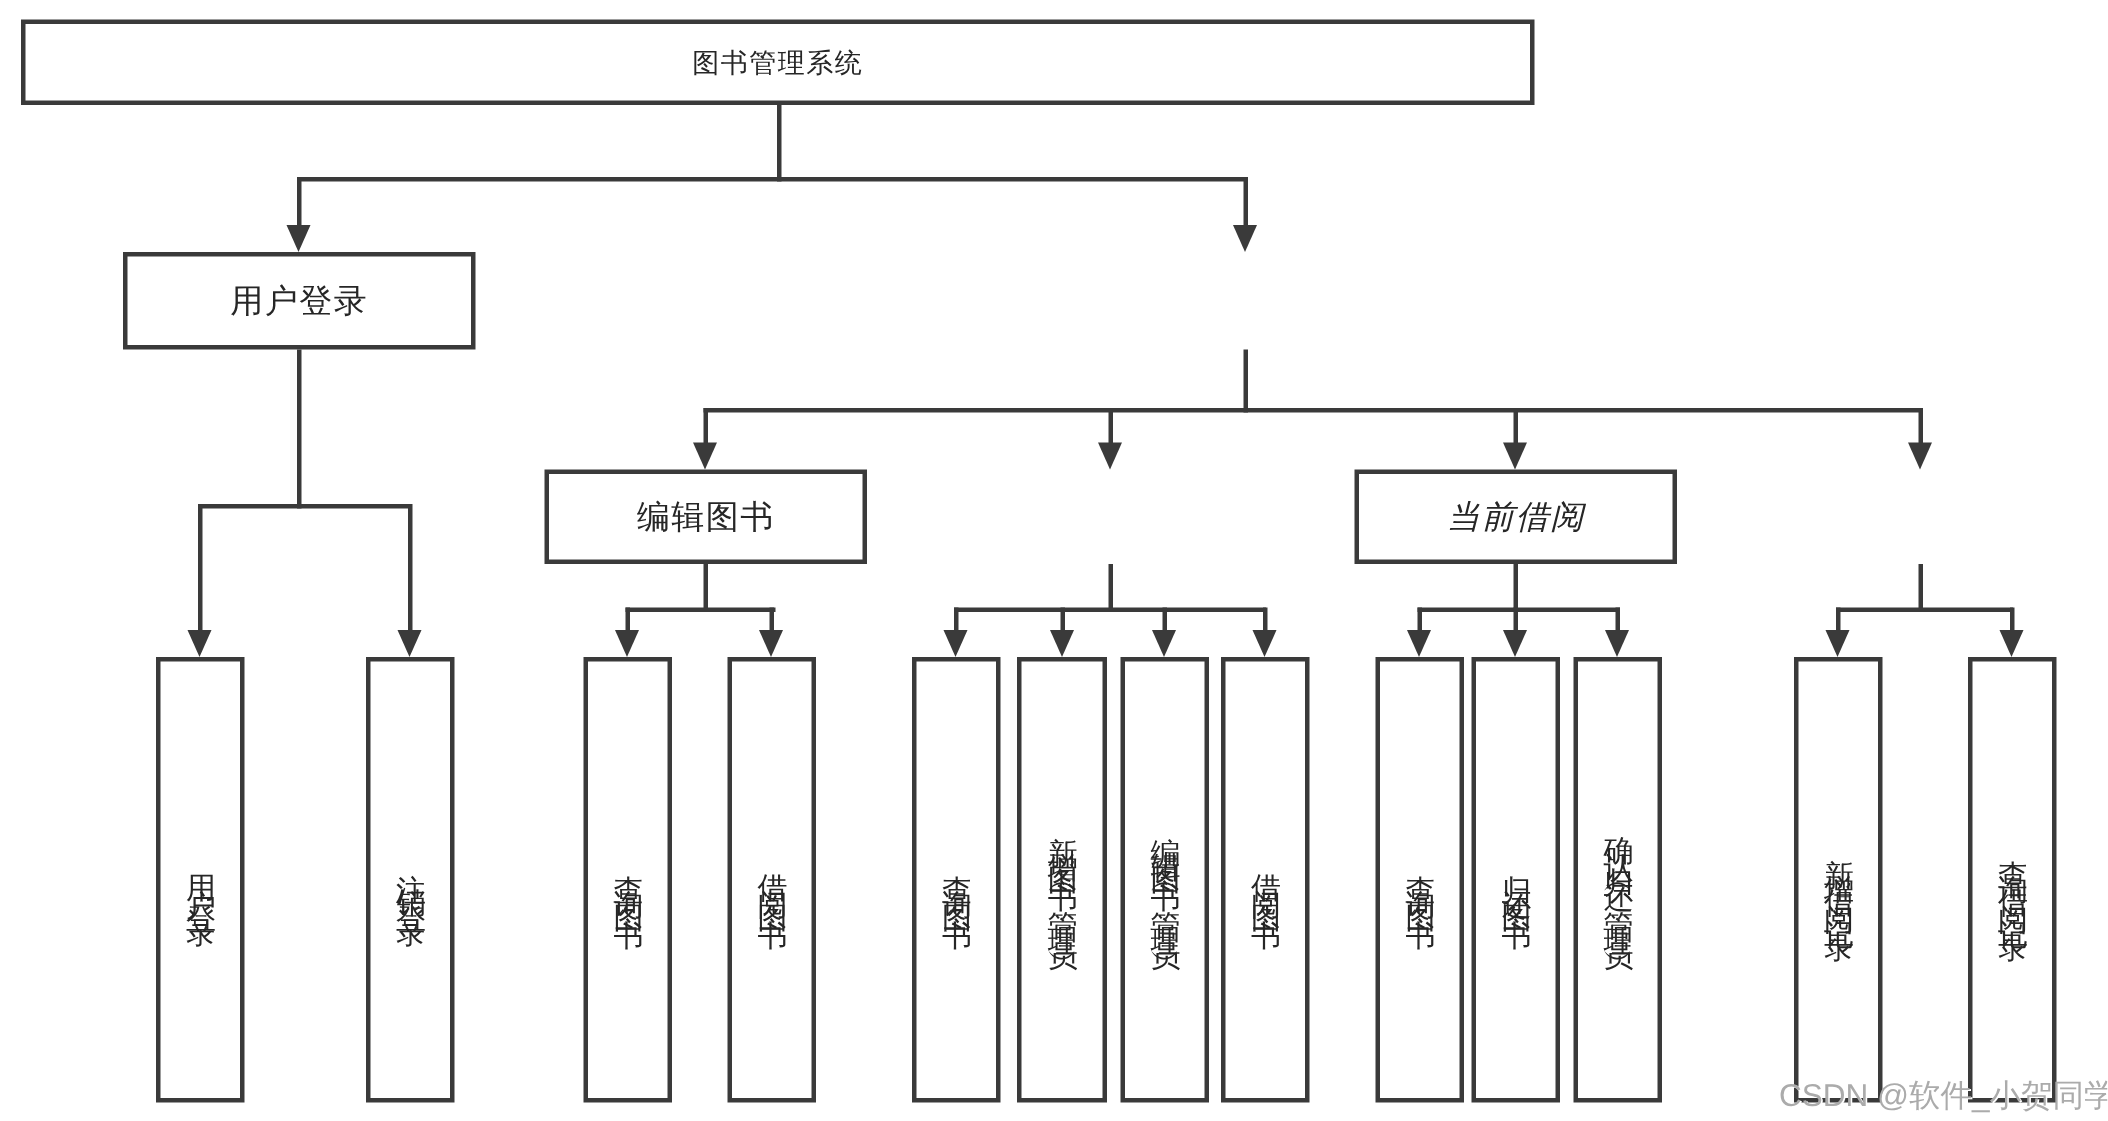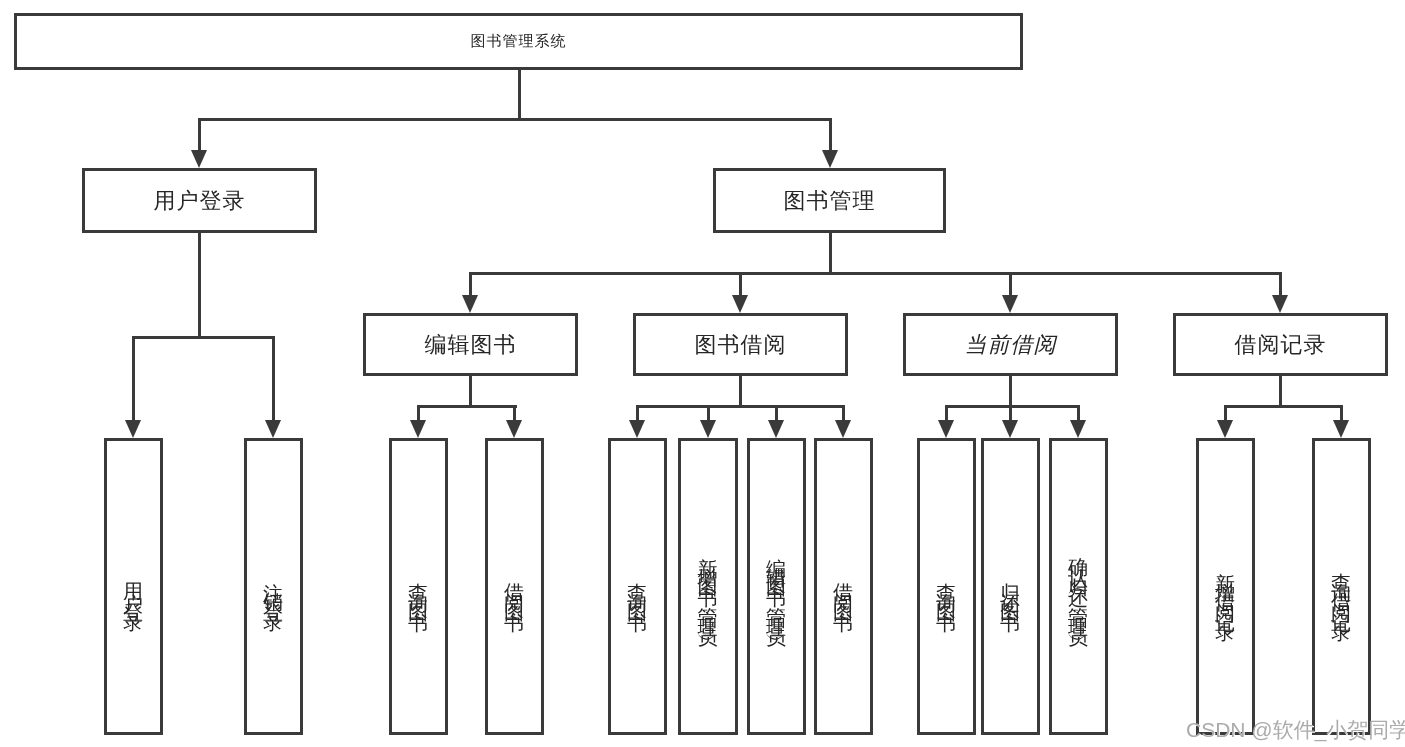--- a/index.html
+++ b/index.html
@@ -16,21 +16,21 @@
     position: absolute;
     box-sizing: border-box;
     border: 3px solid #3a3a3a;
     background: #ffffff;
     display: flex;
     align-items: center;
     justify-content: center;
     color: #262626;
   }
   .hbox { font-size: 22px; letter-spacing: 1px; }
-  .title { font-size: 15px; }
+  .title { font-size: 18px; }
   .vbox {
     writing-mode: vertical-rl;
     text-orientation: mixed;
     font-size: 20px;
     letter-spacing: 10px;
     line-height: 1;
   }
   .vl { position: absolute; width: 3px; background: #3a3a3a; }
   .hl { position: absolute; height: 3px; background: #3a3a3a; }
   .arr {
@@ -58,44 +58,41 @@
   <div class="box hbox title" style="left:14px; top:13px; width:1009px; height:57px;">图书管理系统</div>
 
   <div class="vl" style="left:518px; top:68px;  height:53px;"></div>
   <div class="hl" style="left:198px; top:118px; width:634px;"></div>
   <div class="vl" style="left:198px; top:118px; height:34px;"></div>
   <div class="arr" style="left:191px; top:150px;"></div>
   <div class="vl" style="left:829px; top:118px; height:34px;"></div>
   <div class="arr" style="left:822px; top:150px;"></div>
 
   <div class="box hbox" style="left:82px;  top:168px; width:235px; height:65px;">用户登录</div>
-  <div class="box hbox" style="left:713px; top:168px; width:233px; height:65px;">图书管理</div>
 
   <div class="vl" style="left:198px; top:233px; height:106px;"></div>
   <div class="hl" style="left:132px; top:336px; width:142px;"></div>
   <div class="vl" style="left:132px; top:336px; height:86px;"></div>
   <div class="arr" style="left:125px; top:420px;"></div>
   <div class="vl" style="left:272px; top:336px; height:86px;"></div>
   <div class="arr" style="left:265px; top:420px;"></div>
 
   <div class="vl" style="left:829px; top:233px; height:42px;"></div>
   <div class="hl" style="left:469px; top:272px; width:813px;"></div>
   <div class="vl" style="left:469px;  top:272px; height:25px;"></div>
   <div class="arr" style="left:462px;  top:295px;"></div>
   <div class="vl" style="left:739px;  top:272px; height:25px;"></div>
   <div class="arr" style="left:732px;  top:295px;"></div>
   <div class="vl" style="left:1009px; top:272px; height:25px;"></div>
   <div class="arr" style="left:1002px; top:295px;"></div>
   <div class="vl" style="left:1279px; top:272px; height:25px;"></div>
   <div class="arr" style="left:1272px; top:295px;"></div>
 
   <div class="box hbox" style="left:363px;  top:313px; width:215px; height:63px;">编辑图书</div>
-  <div class="box hbox" style="left:633px;  top:313px; width:215px; height:63px;">图书借阅</div>
   <div class="box hbox" style="left:903px;  top:313px; width:215px; height:63px;font-style:italic;">当前借阅</div>
-  <div class="box hbox" style="left:1173px; top:313px; width:215px; height:63px;">借阅记录</div>
 
   <div class="vl" style="left:469px; top:376px; height:32px;"></div>
   <div class="hl" style="left:417px; top:405px; width:100px;"></div>
   <div class="vl" style="left:417px; top:405px; height:17px;"></div>
   <div class="arr" style="left:410px; top:420px;"></div>
   <div class="vl" style="left:513px; top:405px; height:17px;"></div>
   <div class="arr" style="left:506px; top:420px;"></div>
 
   <div class="vl" style="left:739px; top:376px; height:32px;"></div>
   <div class="hl" style="left:636px; top:405px; width:208px;"></div>

